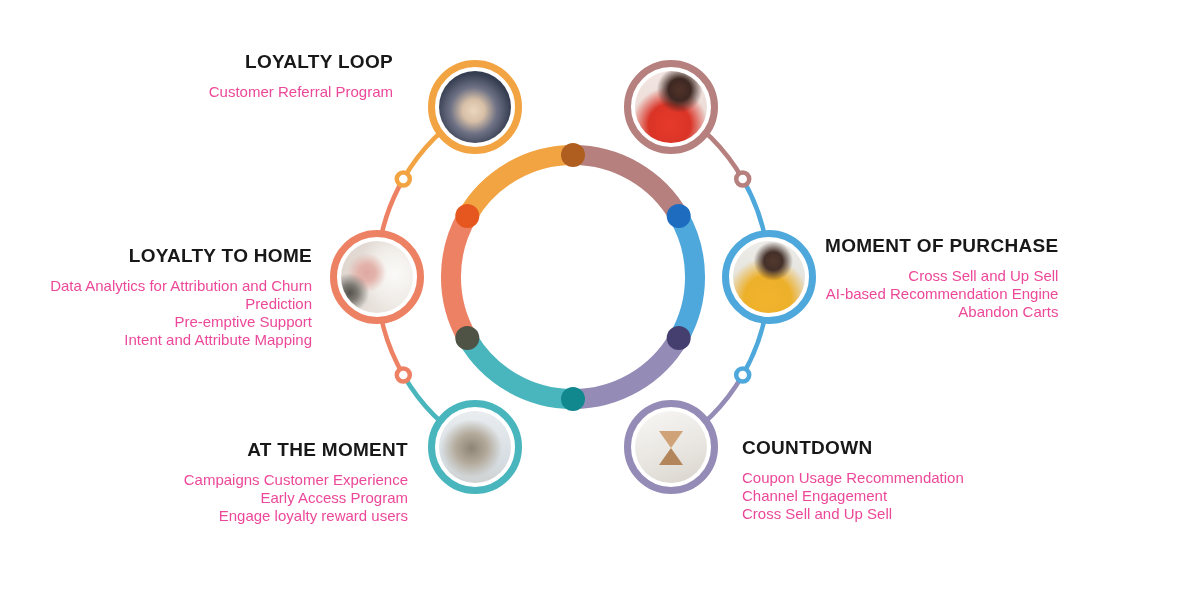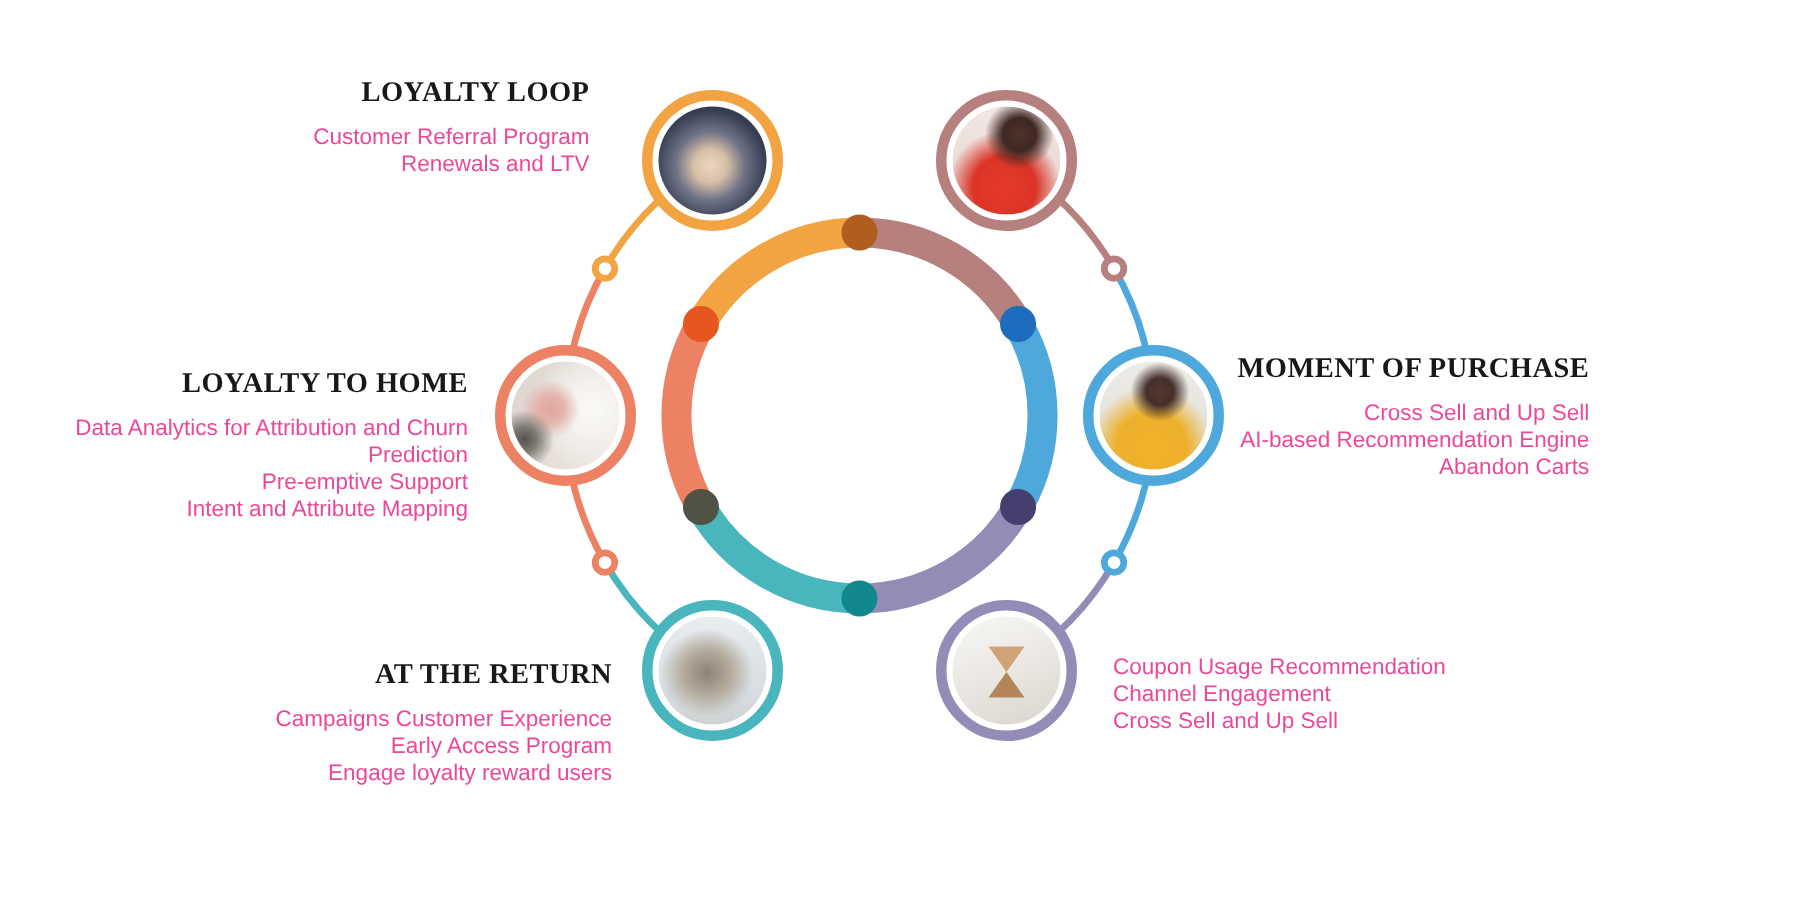--- a/index.html
+++ b/index.html
@@ -59,21 +59,21 @@
 
   
   .hg { display:flex; flex-direction:column; align-items:center; margin-top:2px; }
   .hg-top { width:0; height:0; border-left:12px solid transparent; border-right:12px solid transparent; border-top:17px solid #cfa377; }
   .hg-bot { width:0; height:0; border-left:12px solid transparent; border-right:12px solid transparent; border-bottom:17px solid #b3855a; }
 
   
   .stage-text { position:absolute; }
   .stage-text h2 {
     margin:0 0 9px 0; font-size:19px; font-weight:bold; letter-spacing:.3px;
-    color:#181818; line-height:24px;font-family:Liberation Serif, serif;
+    color:#181818; line-height:24px;
   }
   .stage-text .item {
     font-size:15px; line-height:18px; color:#ec4899; white-space:pre-line;
   }
   .align-right { text-align:right; }
   .align-left  { text-align:left; }
 
   #t-loyalty   { right:806px; top:50px;  }
   #t-activate  { left:742px;  top:50px;  }
   #t-purchase  { left:825px;  top:234px;text-align:right; }
@@ -145,39 +145,39 @@
   <div class="badge" id="badge-airport">
     <div class="ph"></div>
   </div>
   <div class="badge" id="badge-return">
     <div class="ph"></div>
   </div>
 
   <div class="stage-text align-right" id="t-loyalty">
     <h2>LOYALTY LOOP</h2>
     <div class="item">Customer Referral Program</div>
-    <div class="item">Renewals and LTV</div>
   </div>
 
 
   <div class="stage-text align-left" id="t-purchase">
     <h2>MOMENT OF PURCHASE</h2>
     <div class="item">Cross Sell and Up Sell</div>
     <div class="item">AI-based Recommendation Engine</div>
     <div class="item">Abandon Carts</div>
   </div>
 
   <div class="stage-text align-left" id="t-countdown">
+    <h2>COUNTDOWN</h2>
     <div class="item">Coupon Usage Recommendation</div>
     <div class="item">Channel Engagement</div>
     <div class="item">Cross Sell and Up Sell</div>
   </div>
 
   <div class="stage-text align-right" id="t-airport">
-    <h2>AT THE RETURN</h2>
+    <h2>AT THE MOMENT</h2>
     <div class="item">Campaigns Customer Experience</div>
     <div class="item">Early Access Program</div>
     <div class="item">Engage loyalty reward users</div>
   </div>
 
   <div class="stage-text align-right" id="t-return">
     <h2>LOYALTY TO HOME</h2>
     <div class="item">Data Analytics for Attribution and Churn
 Prediction</div>
     <div class="item">Pre-emptive Support</div>

